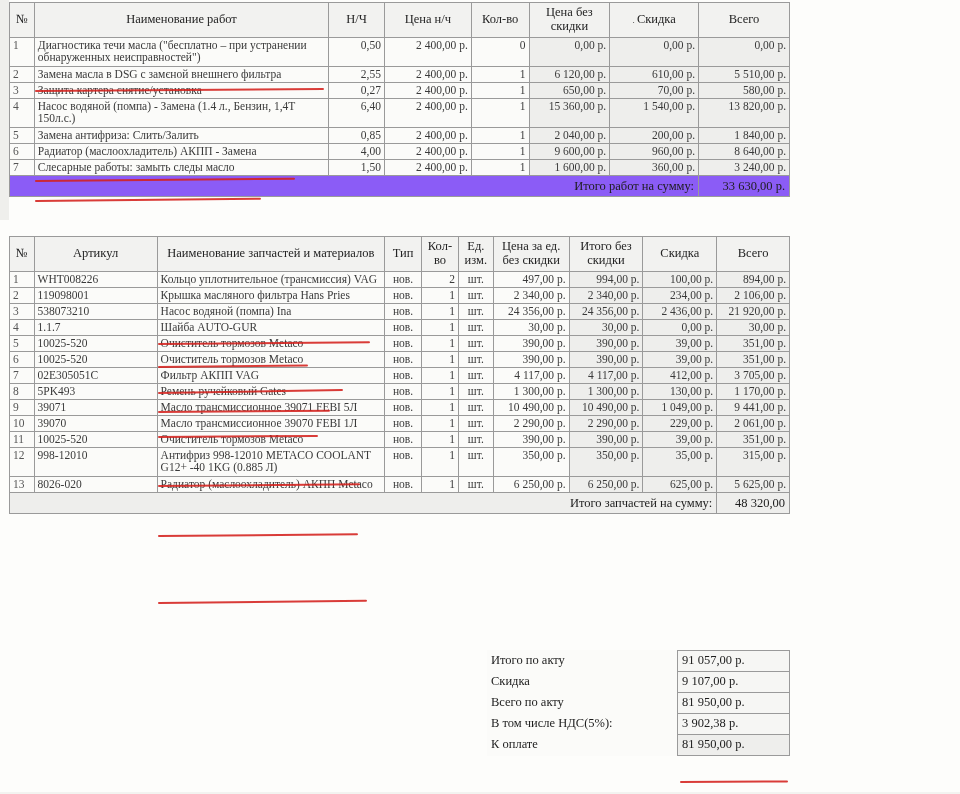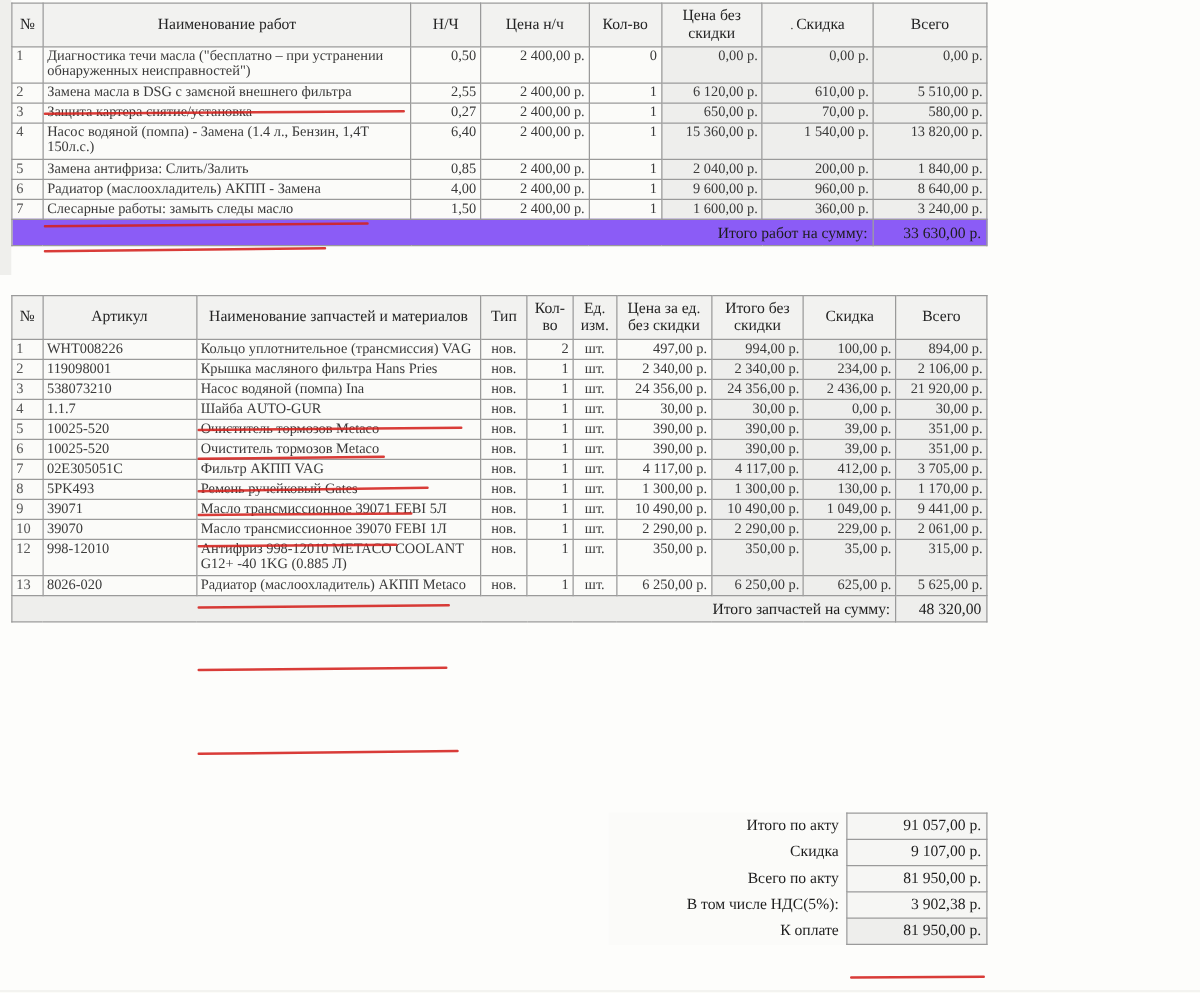--- a/index.html
+++ b/index.html
@@ -90,26 +90,25 @@
   }
   #summary table { width: 100%; }
   #summary td {
     height: 16px;
     font-size: 12.5px;
     color: #1d1d1d;
     padding: 2px 4px;
   }
   #summary td.lbl {
     border: none;
-    text-align: right;
+    text-align: left;
     background: transparent;
     padding-right: 6px;
   }
   #summary td.val {
-    text-align: right;
     width: 112px;
     background: #f6f6f4;
   }
   #summary tr.last td.val { background: #eeeeec; }
 
   
   .mark {
     position: absolute;
     background: #d4211c;
     border-radius: 2px;
@@ -372,20 +371,32 @@
           <td class="rowno">10</td>
           <td class="">39070</td>
           <td class="">Масло трансмиссионное 39070 FEBI 1Л</td>
           <td class="ctr">нов.</td>
           <td class="num">1</td>
           <td class="ctr">шт.</td>
           <td class="num">2 290,00 р.</td>
           <td class="num shade">2 290,00 р.</td>
           <td class="num shade">229,00 р.</td>
           <td class="num shade">2 061,00 р.</td>
+        </tr>
+        <tr>
+          <td class="rowno">11</td>
+          <td class="">10025-520</td>
+          <td class="">Очиститель тормозов Metaco</td>
+          <td class="ctr">нов.</td>
+          <td class="num">1</td>
+          <td class="ctr">шт.</td>
+          <td class="num">390,00 р.</td>
+          <td class="num shade">390,00 р.</td>
+          <td class="num shade">39,00 р.</td>
+          <td class="num shade">351,00 р.</td>
         </tr>
         <tr class="tall">
           <td class="rowno">12</td>
           <td class="">998-12010</td>
           <td class="">Антифриз 998-12010 METACO COOLANT G12+ -40 1KG (0.885 Л)</td>
           <td class="ctr">нов.</td>
           <td class="num">1</td>
           <td class="ctr">шт.</td>
           <td class="num">350,00 р.</td>
           <td class="num shade">350,00 р.</td>

